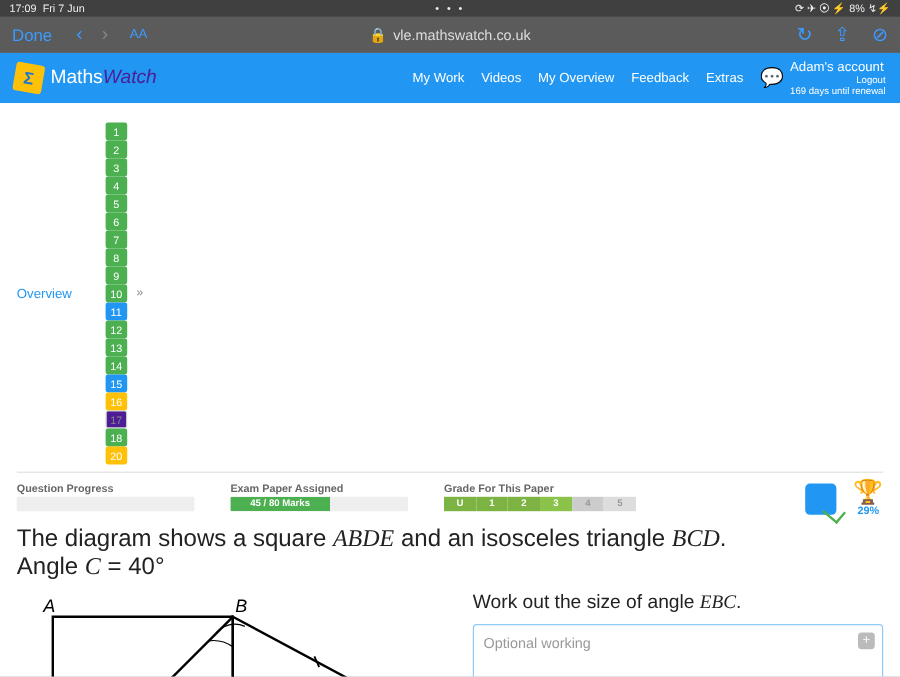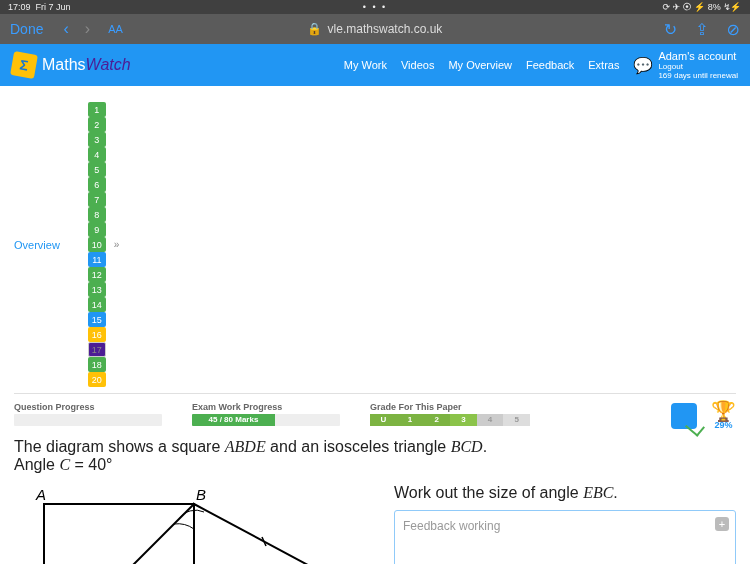--- a/index.html
+++ b/index.html
@@ -13,42 +13,42 @@
   .browserbar .aa { color:#3a9cff; font-size:11px; margin-left:10px; }
   .browserbar .url { position:absolute; left:50%; transform:translateX(-50%); color:#ddd; font-size:12px; display:flex; align-items:center; gap:5px;}
   .browserbar .right-icons { margin-left:auto; display:flex; gap:18px; color:#3a9cff; font-size:16px;}
   .page { background:#fff; height:520px; overflow:hidden; }
   .topnav { background:#2196f3; height:42px; display:flex; align-items:center; padding:0 12px; color:#fff; font-size:11px; }
   .logo { display:flex; align-items:center; gap:6px; font-size:16px; font-weight:400; }
   .logo .watch { color:#4c1d95;font-style:italic; }
   .hex { width:24px; height:24px; background:#ffc107; border-radius:3px; transform:rotate(10deg); display:flex; align-items:center; justify-content:center; font-weight:bold; color:#1976d2; font-size:14px;}
   .navlinks { margin-left:auto; display:flex; gap:14px; align-items:center;}
   .acct { display:flex; align-items:center; gap:5px;}
-  .acct-sub { text-align:left; font-size:8px; line-height:9px;}
+  .acct-sub { text-align:right; font-size:8px; line-height:9px;}
   .subbar { background:#1976d2; height:28px; display:flex; align-items:center; padding:0 12px; color:#fff; font-size:12px; }
   .returnbtn { margin-left:auto; background:#ff9800; color:#fff; font-size:10px; padding:4px 8px; border-radius:3px; border:1px solid #f57c00;}
   .content { padding: 10px 14px; background:#fff; }
   .qnav { display:flex; align-items:center; gap:6px; font-size:10px; border-bottom:1px solid #e0e0e0; padding:6px 0; }
   .qnav .ov { color:#2196f3; margin-right:20px; font-size:11px;}
   .qbox { width:18px; height:15px; display:flex; align-items:center; justify-content:center; color:#fff; font-size:9px; border-radius:2px;}
   .g { background:#4caf50;} .b { background:#2196f3;} .y { background:#ffc107;} .w { background:#4c1d95; color:#888; border:1px solid #ccc;}
   .progrow { display:flex; gap:30px; padding:8px 0; font-size:9px; align-items:flex-start;font-weight:bold;}
   .progblock { flex:0 0 auto;}
   .proglabel { color:#666; margin-bottom:2px; font-size:9px;}
   .progbar { width:148px; height:12px; background:#eee; border-radius:1px; overflow:hidden; position:relative;}
   .progfill { height:100%; background:#4caf50; font-size:8px; color:#fff; text-align:center; line-height:12px;}
   .gradebar { width:160px; height:12px; display:flex; font-size:8px;}
   .gradebar div{ flex:1; text-align:center; line-height:12px; color:#fff;}
   .tools { margin-left:auto; display:flex; gap:14px; align-items:center;}
   .calc { width:26px; height:26px; background:#2196f3; border-radius:4px; position:relative;}
   .calc::after{content:""; position:absolute; right:-6px; bottom:-4px; width:14px; height:10px; border:2px solid #4caf50; border-left:none; border-top:none; transform:rotate(40deg);}
   .trophy { text-align:center; color:#2196f3; font-size:9px;}
   .trophy .cup{ color:#ffc107; font-size:20px; line-height:18px;}
   .qbody { margin-top:10px; display:flex; gap:20px;}
-  .qtext { font-size:16px; color:#222; margin-bottom:10px;}
+  .qtext { font-size:20px; color:#222; margin-bottom:10px;}
   .qtext .it { font-style:italic; font-family: 'Times New Roman', serif;}
   .left { flex:0 0 360px;}
   .right { flex:1;}
   .prompt { font-size:16px; color:#222; margin-bottom:8px;}
   .workbox { width:100%; height:130px; border:1px solid #90caf9; border-radius:3px; padding:8px; font-size:12px; color:#999; position:relative;}
   .workbox .plus { position:absolute; right:6px; top:6px; width:14px; height:14px; background:#bbb; border-radius:3px; color:#fff; text-align:center; line-height:14px; font-size:11px;}
   svg.diagram { width:340px; height:220px;}
 </style>
 </head>
 <body>
@@ -129,21 +129,21 @@
     </div>
 
     <div class="progrow">
       <div class="progblock">
         <div class="proglabel">Question Progress</div>
         <div class="progbar">
             <div class="progfill" style="width:0%"></div>
           </div>
       </div>
       <div class="progblock">
-        <div class="proglabel">Exam Work Progress</div>
+        <div class="proglabel">Exam Paper Assigned</div>
         <div class="progbar">
             <div class="progfill" id="examfill" style="width: 56%;">45 / 80 Marks</div>
           </div>
       </div>
       <div class="progblock">
         <div class="proglabel">Grade For This Paper</div>
         <div class="gradebar" id="gradebar">
             <div style="background: rgb(124, 179, 66);">U</div>
             <div style="background: rgb(124, 179, 66);">1</div>
             <div style="background: rgb(124, 179, 66);">2</div>
@@ -183,20 +183,20 @@
           <text x="178" y="186" font-size="15" font-style="italic" font-family="serif">D</text>
           <text x="24" y="186" font-size="15" font-style="italic" font-family="serif">E</text>
           <text x="270" y="100" font-size="14">40°</text>
         </svg>
       </div>
       <div class="right">
         <div class="prompt">
           <span>Work out the size of angle </span><span class="it" style="font-family:serif;font-style:italic">EBC</span><span>.</span>
         </div>
         <div class="workbox">
-          <span>Feedback working</span>
+          <span>Optional working</span>
           <span class="plus">+</span>
         </div>
 
       </div>
     </div>
   </div>
 </div>
 
 </body></html>

